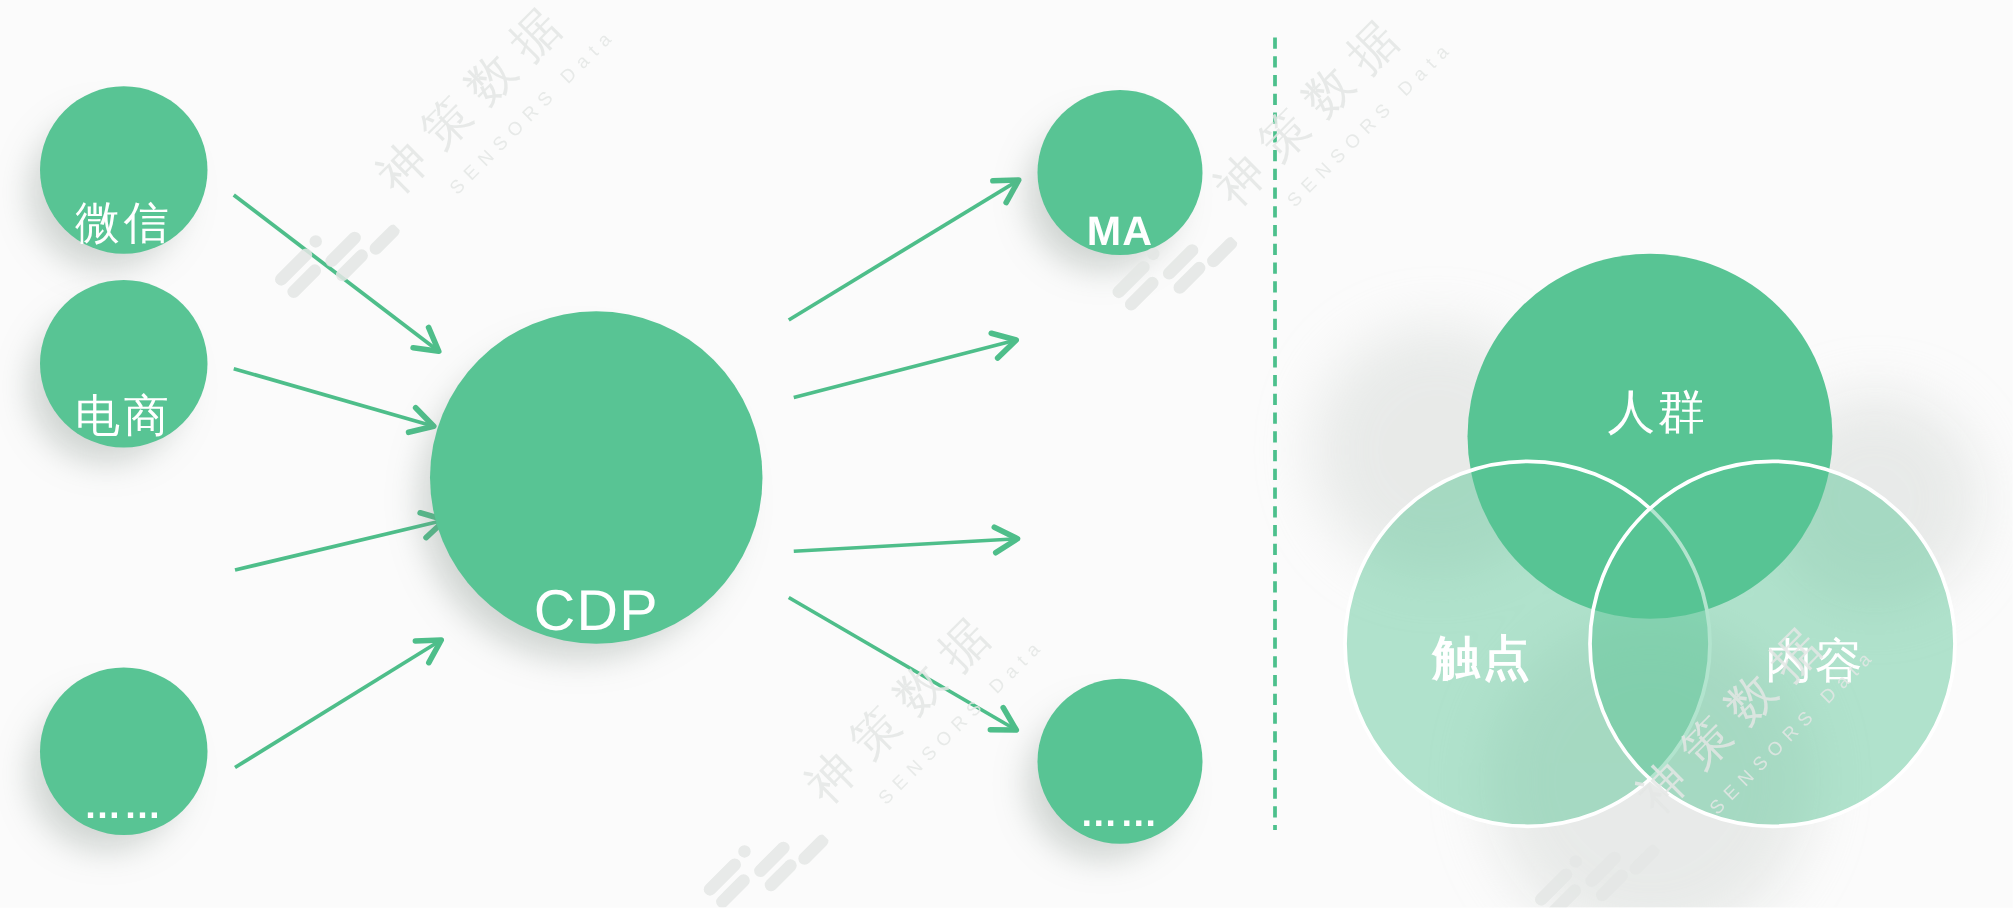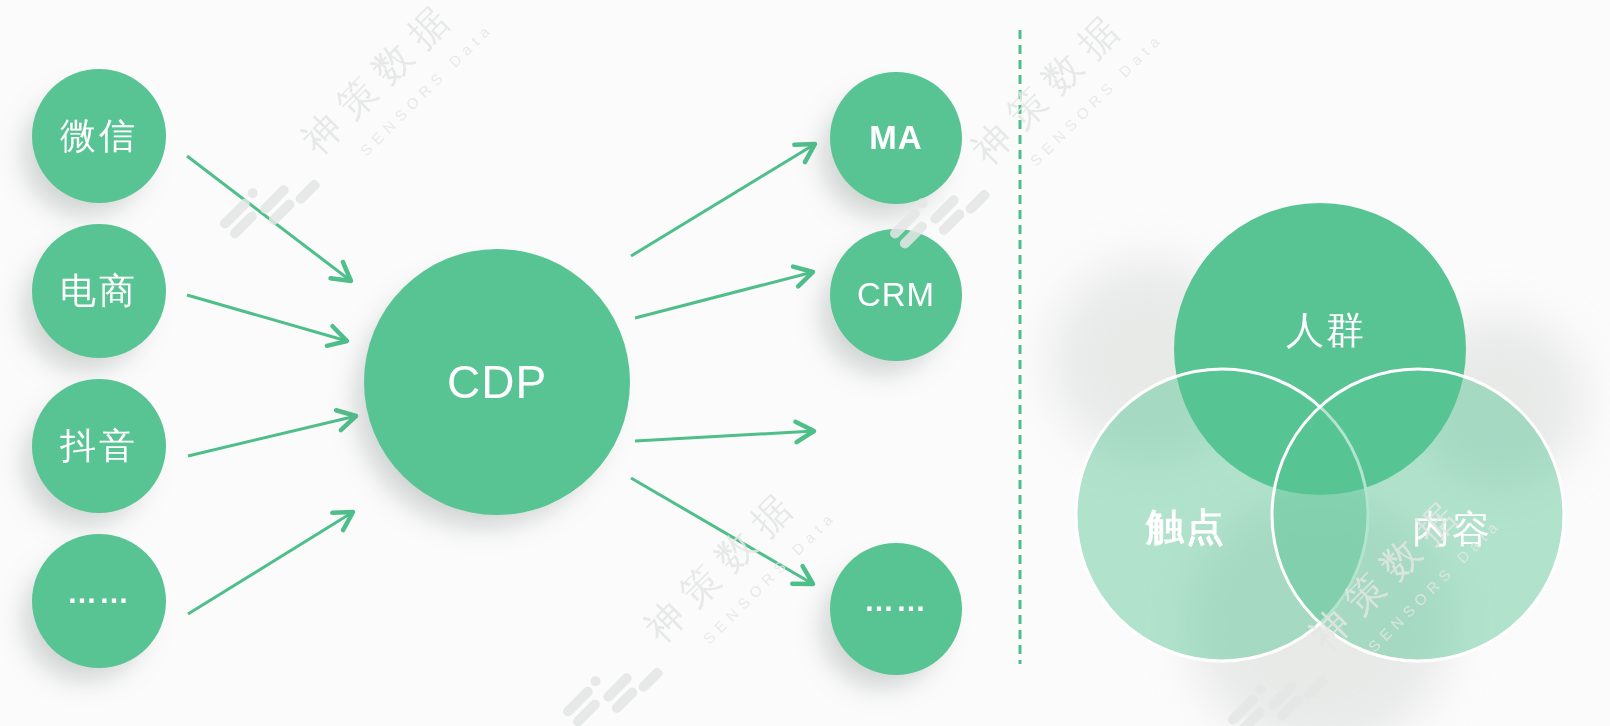--- a/index.html
+++ b/index.html
@@ -34,21 +34,21 @@
   .arrowhead-path { stroke: var(--arrow); fill: none; stroke-width: 1.5; stroke-linecap: round; stroke-linejoin: round; }
   .soft-blob { fill: #d9ddda; }
 
   
   .node {
     position: absolute;
     border-radius: 50%;
     background: var(--green);
     color: var(--circle-text);
     display: flex;
-    align-items: center;
+    align-items: flex-end;
     justify-content: center;
     z-index: 2;
     box-shadow: -14px 18px 26px -6px rgba(125, 140, 132, 0.35);
   }
   .node.src  { width: 134px; height: 134px; font-size: 36px; letter-spacing: 3px; font-weight: 500; }
   .node.dst  { width: 132px; height: 132px; font-size: 33px; letter-spacing: 1px; font-weight: 500; }
   .node.hub  { width: 266px; height: 266px; font-size: 46px; letter-spacing: 1px; font-weight: 500; }
   .node .dots { font-size: 30px; font-weight: 700; letter-spacing: 2px; line-height: 1; transform: translateY(-8px); }
 
   
@@ -125,36 +125,30 @@
 
     <line class="divider-line" x1="1020" y1="30" x2="1020" y2="664"></line>
   </svg>
 
   <div class="node src" style="left:32px; top:69px;">
     <span>微信</span>
   </div>
   <div class="node src" style="left:32px; top:224px;">
     <span>电商</span>
   </div>
-  <div class="node src" style="left:32px; top:379px;">
-    <span>抖音</span>
-  </div>
   <div class="node src" style="left:32px; top:534px;">
     <span class="dots">……</span>
   </div>
 
-  <div class="node hub" style="left:364px; top:249px;">
+  <div class="node hub" style="left:344px; top:249px;">
     <span>CDP</span>
   </div>
 
   <div class="node dst" style="left:830px; top:72px;font-weight:bold;">
     <span>MA</span>
-  </div>
-  <div class="node dst" style="left:830px; top:229px;">
-    <span>CRM</span>
   </div>
   <div class="node dst" style="left:830px; top:543px;">
     <span class="dots">……</span>
   </div>
 
   <div class="venn-label" style="left:1326px; top:330px;">人群</div>
   <div class="venn-label" style="left:1186px; top:527px;font-weight:bold;">触点</div>
   <div class="venn-label" style="left:1452px; top:529px;text-align:right;">内容</div>
 
   <div class="wm" style="left:352px; top:122px;">

